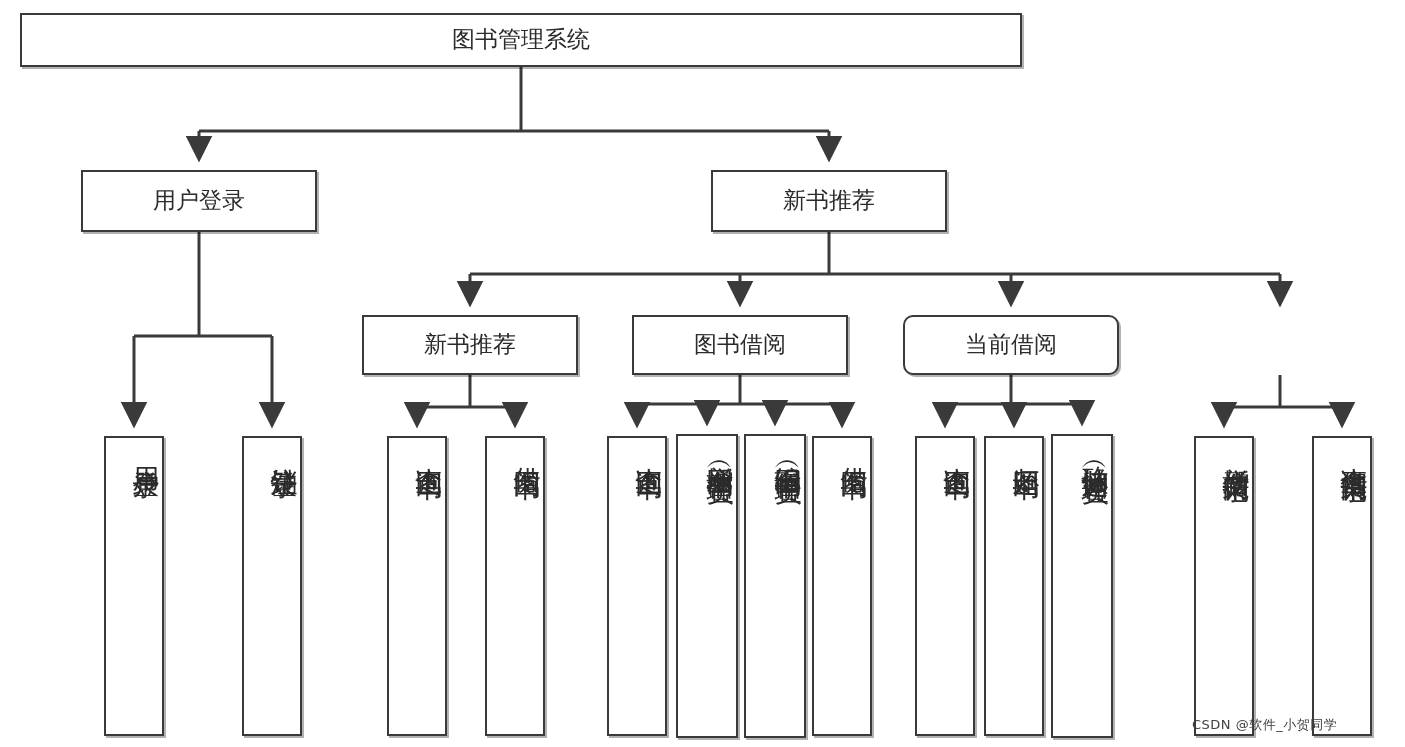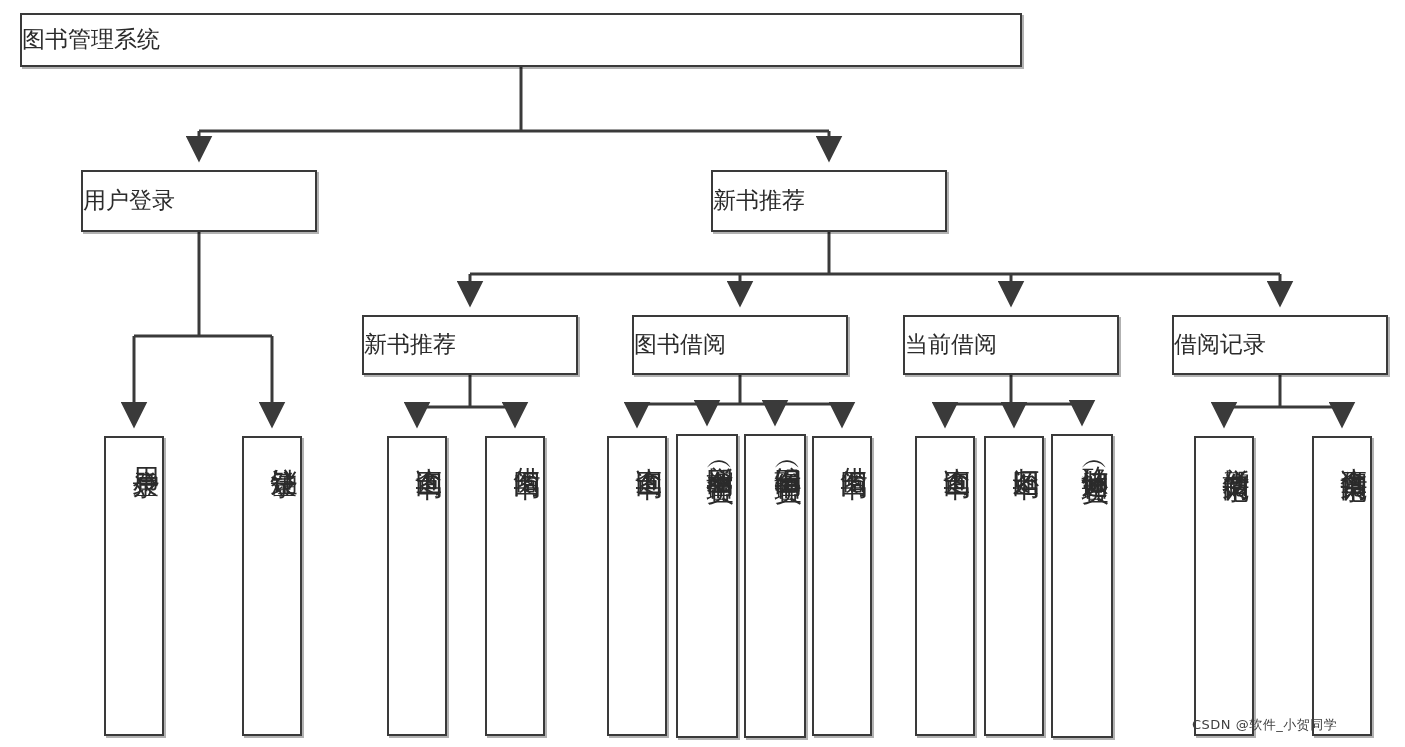--- a/index.html
+++ b/index.html
@@ -23,20 +23,21 @@
     height: 747px;
     pointer-events: none;
   }
   .node {
     position: absolute;
     box-sizing: border-box;
     background: #ffffff;
     border: 2px solid #3a3a3a;
     display: flex;
     align-items: center;
+    justify-content: center;
     box-shadow: 2px 2px 0 rgba(0,0,0,0.30);
     z-index: 2;
   }
   .node .label {
     color: #2b2b2b;
     line-height: 1.18;
     text-align: center;
     white-space: nowrap;
   }
   .node.horiz .label {
@@ -131,25 +132,22 @@
   <div class="node horiz" style="left:711px; top:170px; width:236px; height:62px;">
     <span class="label">新书推荐</span>
   </div>
 
   <div class="node horiz" style="left:632px; top:315px; width:216px; height:60px;">
     <span class="label">图书借阅</span>
   </div>
   <div class="node horiz" style="left:362px; top:315px; width:216px; height:60px;">
     <span class="label">新书推荐</span>
   </div>
-  <div class="node horiz" style="left:903px; top:315px; width:216px; height:60px;">
+  <div class="node horiz" style="left:903px; top:315px; width:216px; height:60px;border-radius:10px;">
     <span class="label">当前借阅</span>
-  </div>
-  <div class="node horiz" style="left:1172px; top:315px; width:216px; height:60px;">
-    <span class="label">借阅记录</span>
   </div>
 
   <div class="node vert" style="left:104px; top:436px; width:60px; height:300px;">
     <span class="label">用户登录</span>
   </div>
   <div class="node vert" style="left:242px; top:436px; width:60px; height:300px;">
     <span class="label">注销登录</span>
   </div>
   <div class="node vert" style="left:387px; top:436px; width:60px; height:300px;">
     <span class="label">查询图书</span>

